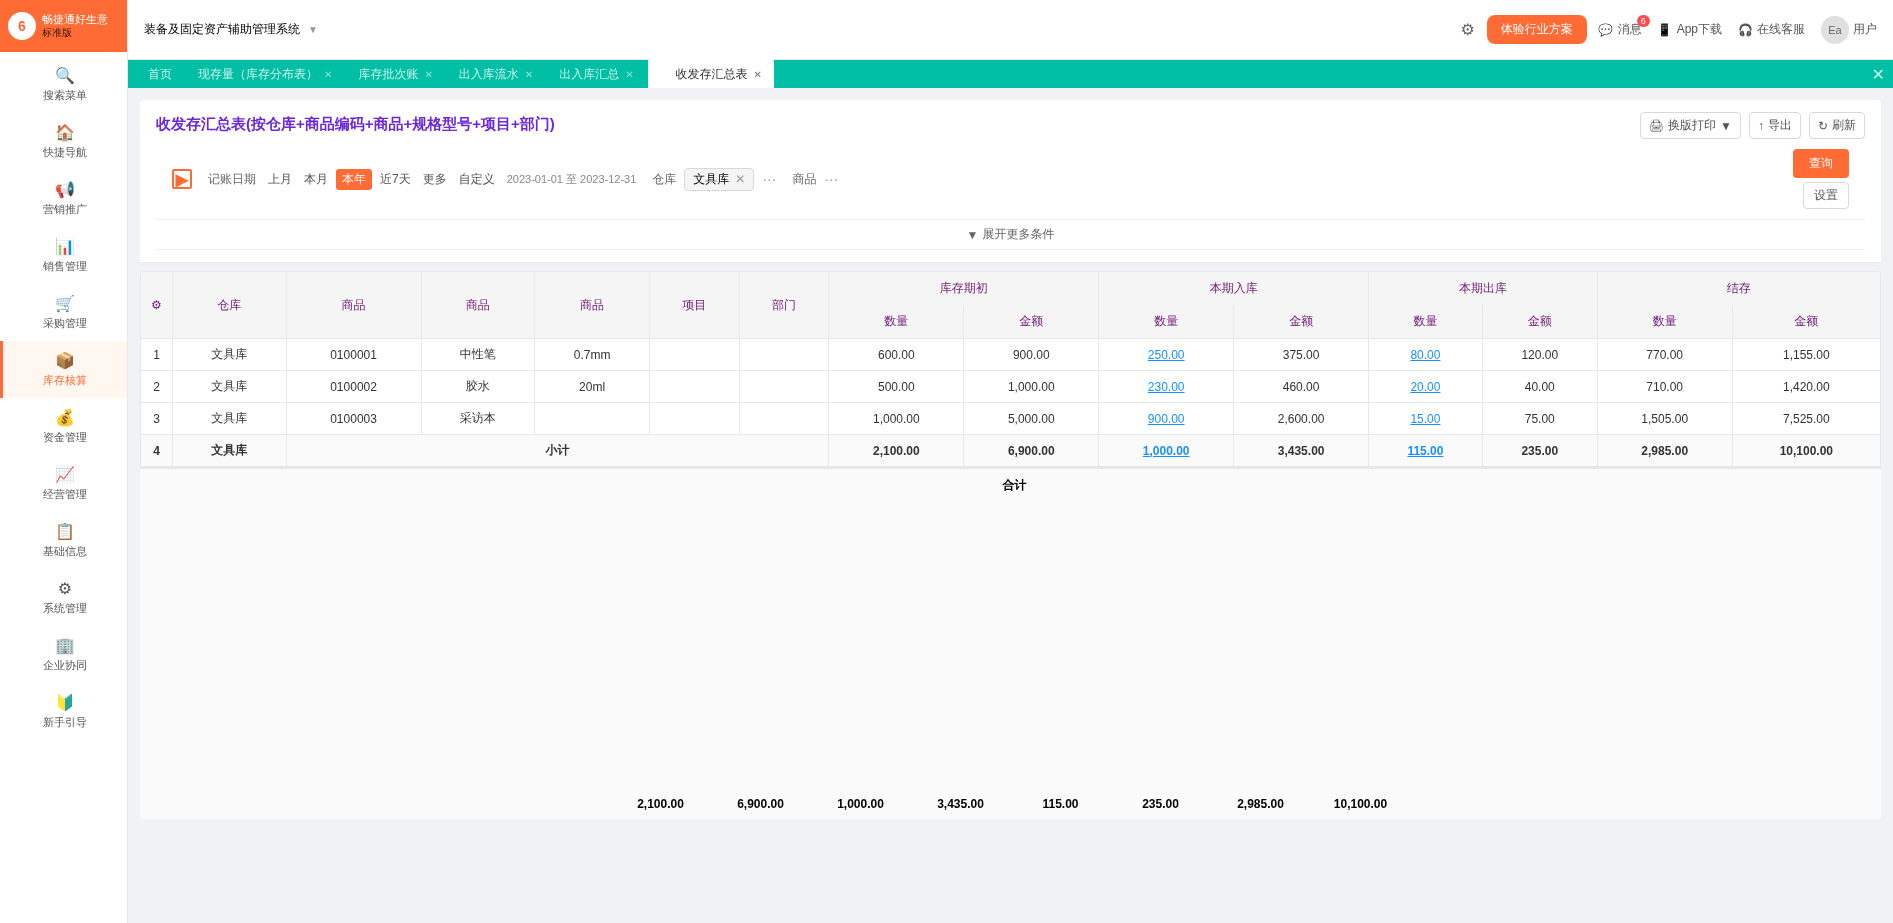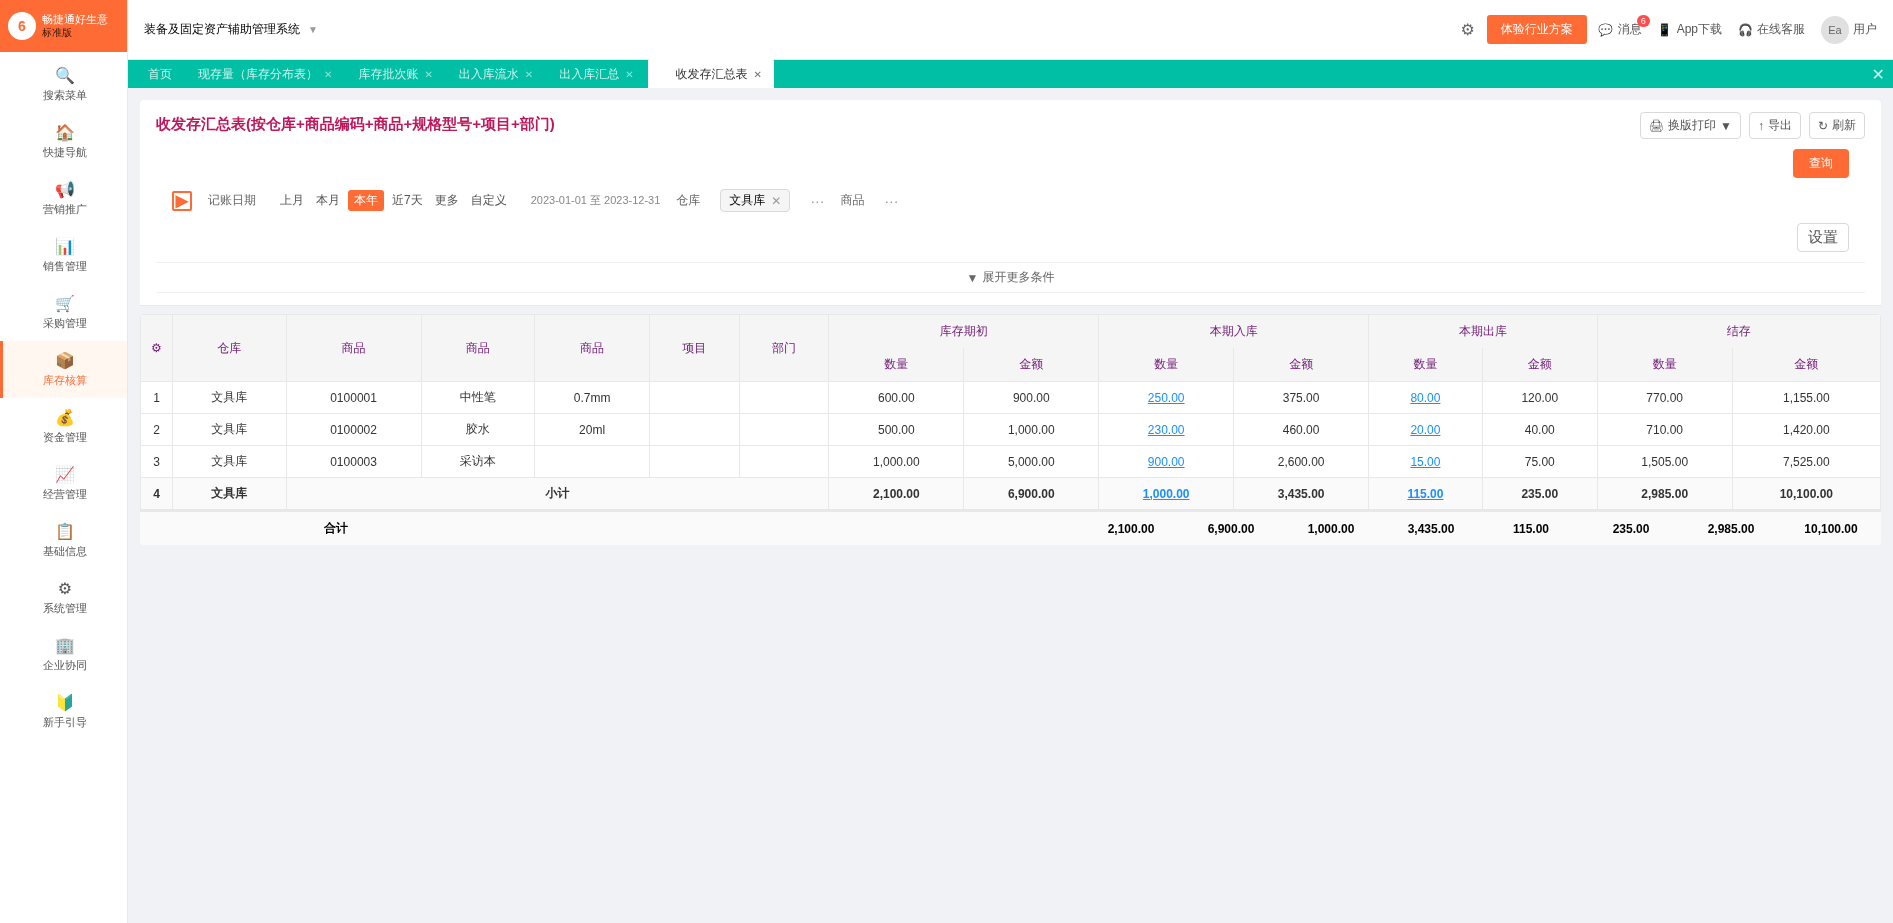--- a/index.html
+++ b/index.html
@@ -17,56 +17,56 @@
     .sidebar-item .icon { font-size: 16px; }
 
     
     .main { flex: 1; display: flex; flex-direction: column; overflow: hidden; }
 
     
     .topbar { height: 60px; background: #fff; display: flex; align-items: center; padding: 0 16px; border-bottom: 1px solid #e8e8e8; gap: 12px; }
     .topbar-system { display: flex; align-items: center; gap: 8px; flex: 1; }
     .topbar-system-arrow { color: #999; font-size: 10px; }
     .topbar-gear { color: #666; cursor: pointer; font-size: 16px; }
-    .topbar-trial-btn { background: #ff6b35; color: #fff; border: none; border-radius: 3px; padding: 6px 14px; cursor: pointer; font-size: 12px; }
+    .topbar-trial-btn { background: #ff6b35; color: #fff; border: none; border-radius: 8px; padding: 6px 14px; cursor: pointer; font-size: 12px; }
     .topbar-actions { display: flex; align-items: center; gap: 16px; color: #555; font-size: 12px; }
     .topbar-action-item { display: flex; align-items: center; gap: 4px; cursor: pointer; position: relative; }
     .topbar-badge { background: #ff4d4f; color: #fff; border-radius: 10px; font-size: 9px; padding: 1px 4px; position: absolute; top: -6px; right: -8px; }
     .topbar-avatar { width: 28px; height: 28px; background: #e0e0e0; border-radius: 50%; display: flex; align-items: center; justify-content: center; font-size: 11px; color: #666; }
 
     
     .tabbar { background: #00bfa5; display: flex; align-items: center; padding: 0 8px; height: 28px; gap: 2px; }
     .tab { display: flex; align-items: center; gap: 6px; padding: 0 12px; height: 32px; border-radius: 4px 4px 0 0; cursor: pointer; color: rgba(255,255,255,0.8); font-size: 12px; white-space: nowrap; }
     .tab.active { background: #fff; color: #333; padding-left: 28px; }
     .tab-close { font-size: 10px; opacity: 0.7; }
     .tab-spacer { flex: 1; }
     .tab-close-all { color: #fff; font-size: 16px; cursor: pointer; opacity: 0.8; }
 
     
     .content { flex: 1; background: #f0f2f5; overflow-y: auto; padding: 12px; }
 
     
     .page-header { background: #fff; padding: 12px 16px; border-radius: 4px 4px 0 0; border-bottom: 1px solid #e8e8e8; }
-    .page-title { font-size: 15px; font-weight: bold; color: #be185d; margin-bottom: 2px; }
+    .page-title { font-size: 15px; font-weight: bold; color: #6d28d9; margin-bottom: 2px; }
     .action-btn { display: flex; align-items: center; gap: 4px; color: #555; font-size: 12px; cursor: pointer; padding: 4px 8px; border: 1px solid #d9d9d9; border-radius: 4px; background: #fff; }
 
     
     .filter-bar { background: #fff; padding: 10px 16px; border-bottom: 1px solid #f0f0f0; display: flex; align-items: center; gap: 16px; flex-wrap: wrap; }
     .filter-expand-btn { color: #ff6b35; cursor: pointer; font-size: 16px; font-weight: bold; width: 20px; height: 20px; border: 2px solid #ff6b35; display: flex; align-items: center; justify-content: center; border-radius: 2px; flex-shrink: 0; }
-    .filter-section { display: flex; align-items: center; gap: 20px; }
+    .filter-section { display: flex; align-items: center; gap: 8px; }
     .filter-label { color: #666; font-size: 12px; white-space: nowrap; }
     .date-btns { display: flex; gap: 4px; align-items: center; }
     .date-btn { color: #555; font-size: 12px; cursor: pointer; padding: 2px 4px; border-radius: 2px; }
     .date-btn.active { background: #ff6b35; color: #fff; border-radius: 3px; padding: 2px 6px; }
     .date-range { color: #888; font-size: 11px; }
     .filter-tag { display: flex; align-items: center; gap: 4px; background: #f5f5f5; border: 1px solid #d9d9d9; border-radius: 4px; padding: 2px 8px; font-size: 12px; }
     .filter-tag-close { color: #999; cursor: pointer; margin-left: 2px; }
     .filter-dots { color: #999; cursor: pointer; font-size: 14px; }
     .query-btn { background: #ff6b35; color: #fff; border: none; border-radius: 4px; padding: 6px 16px; cursor: pointer; font-size: 12px; }
-    .settings-btn { background: #fff; color: #555; border: 1px solid #d9d9d9; border-radius: 4px; padding: 4px 10px; cursor: pointer; font-size: 15px; margin-top: 41px; }
+    .settings-btn { background: #fff; color: #555; border: 1px solid #d9d9d9; border-radius: 4px; padding: 4px 10px; cursor: pointer; font-size: 12px; }
 
     
     .expand-more { background: #fff; padding: 6px 16px; border-bottom: 1px solid #f0f0f0; display: flex; justify-content: center; }
     .expand-more-btn { color: #666; font-size: 12px; cursor: pointer; display: flex; align-items: center; gap: 4px; }
 
     
     .table-container { background: #fff; margin-top: 8px; border-radius: 4px; overflow: hidden; }
     table { width: 100%; border-collapse: collapse; font-size: 12px; }
     thead tr { background: #f5f5f5; }
     th { padding: 8px 10px; text-align: center; color: #701a75; font-weight: normal; border: 1px solid #e8e8e8; white-space: nowrap; }
@@ -351,21 +351,21 @@
     <td><span class="num-link">1,000.00</span></td>
     <td>3,435.00</td>
     <td><span class="num-link">115.00</span></td>
     <td>235.00</td>
     <td>2,985.00</td>
     <td>10,100.00</td>
   </tr>
           </tbody>
       </table>
 
-      <div style="display:flex; align-items:center; background:#fafafa; border-top:2px solid #e8e8e8; padding:8px 0; font-weight:bold; font-size:12px;">
+      <div style="display:flex; align-items:center; background:#fafafa; border-top:2px solid #e8e8e8; padding:8px 0; font-weight:bold; font-size:12px;flex-direction:column;">
         <div style="width:32px;"></div>
         <div style="flex:0 0 320px; text-align:center; padding-left:8px;">合计</div>
         <div style="flex:1; display:flex; justify-content:flex-end;">
           <div style="display:grid; grid-template-columns: repeat(8, 100px); text-align:center;">
             <div>2,100.00</div>
             <div>6,900.00</div>
             <div>1,000.00</div>
             <div>3,435.00</div>
             <div>115.00</div>
             <div>235.00</div>

